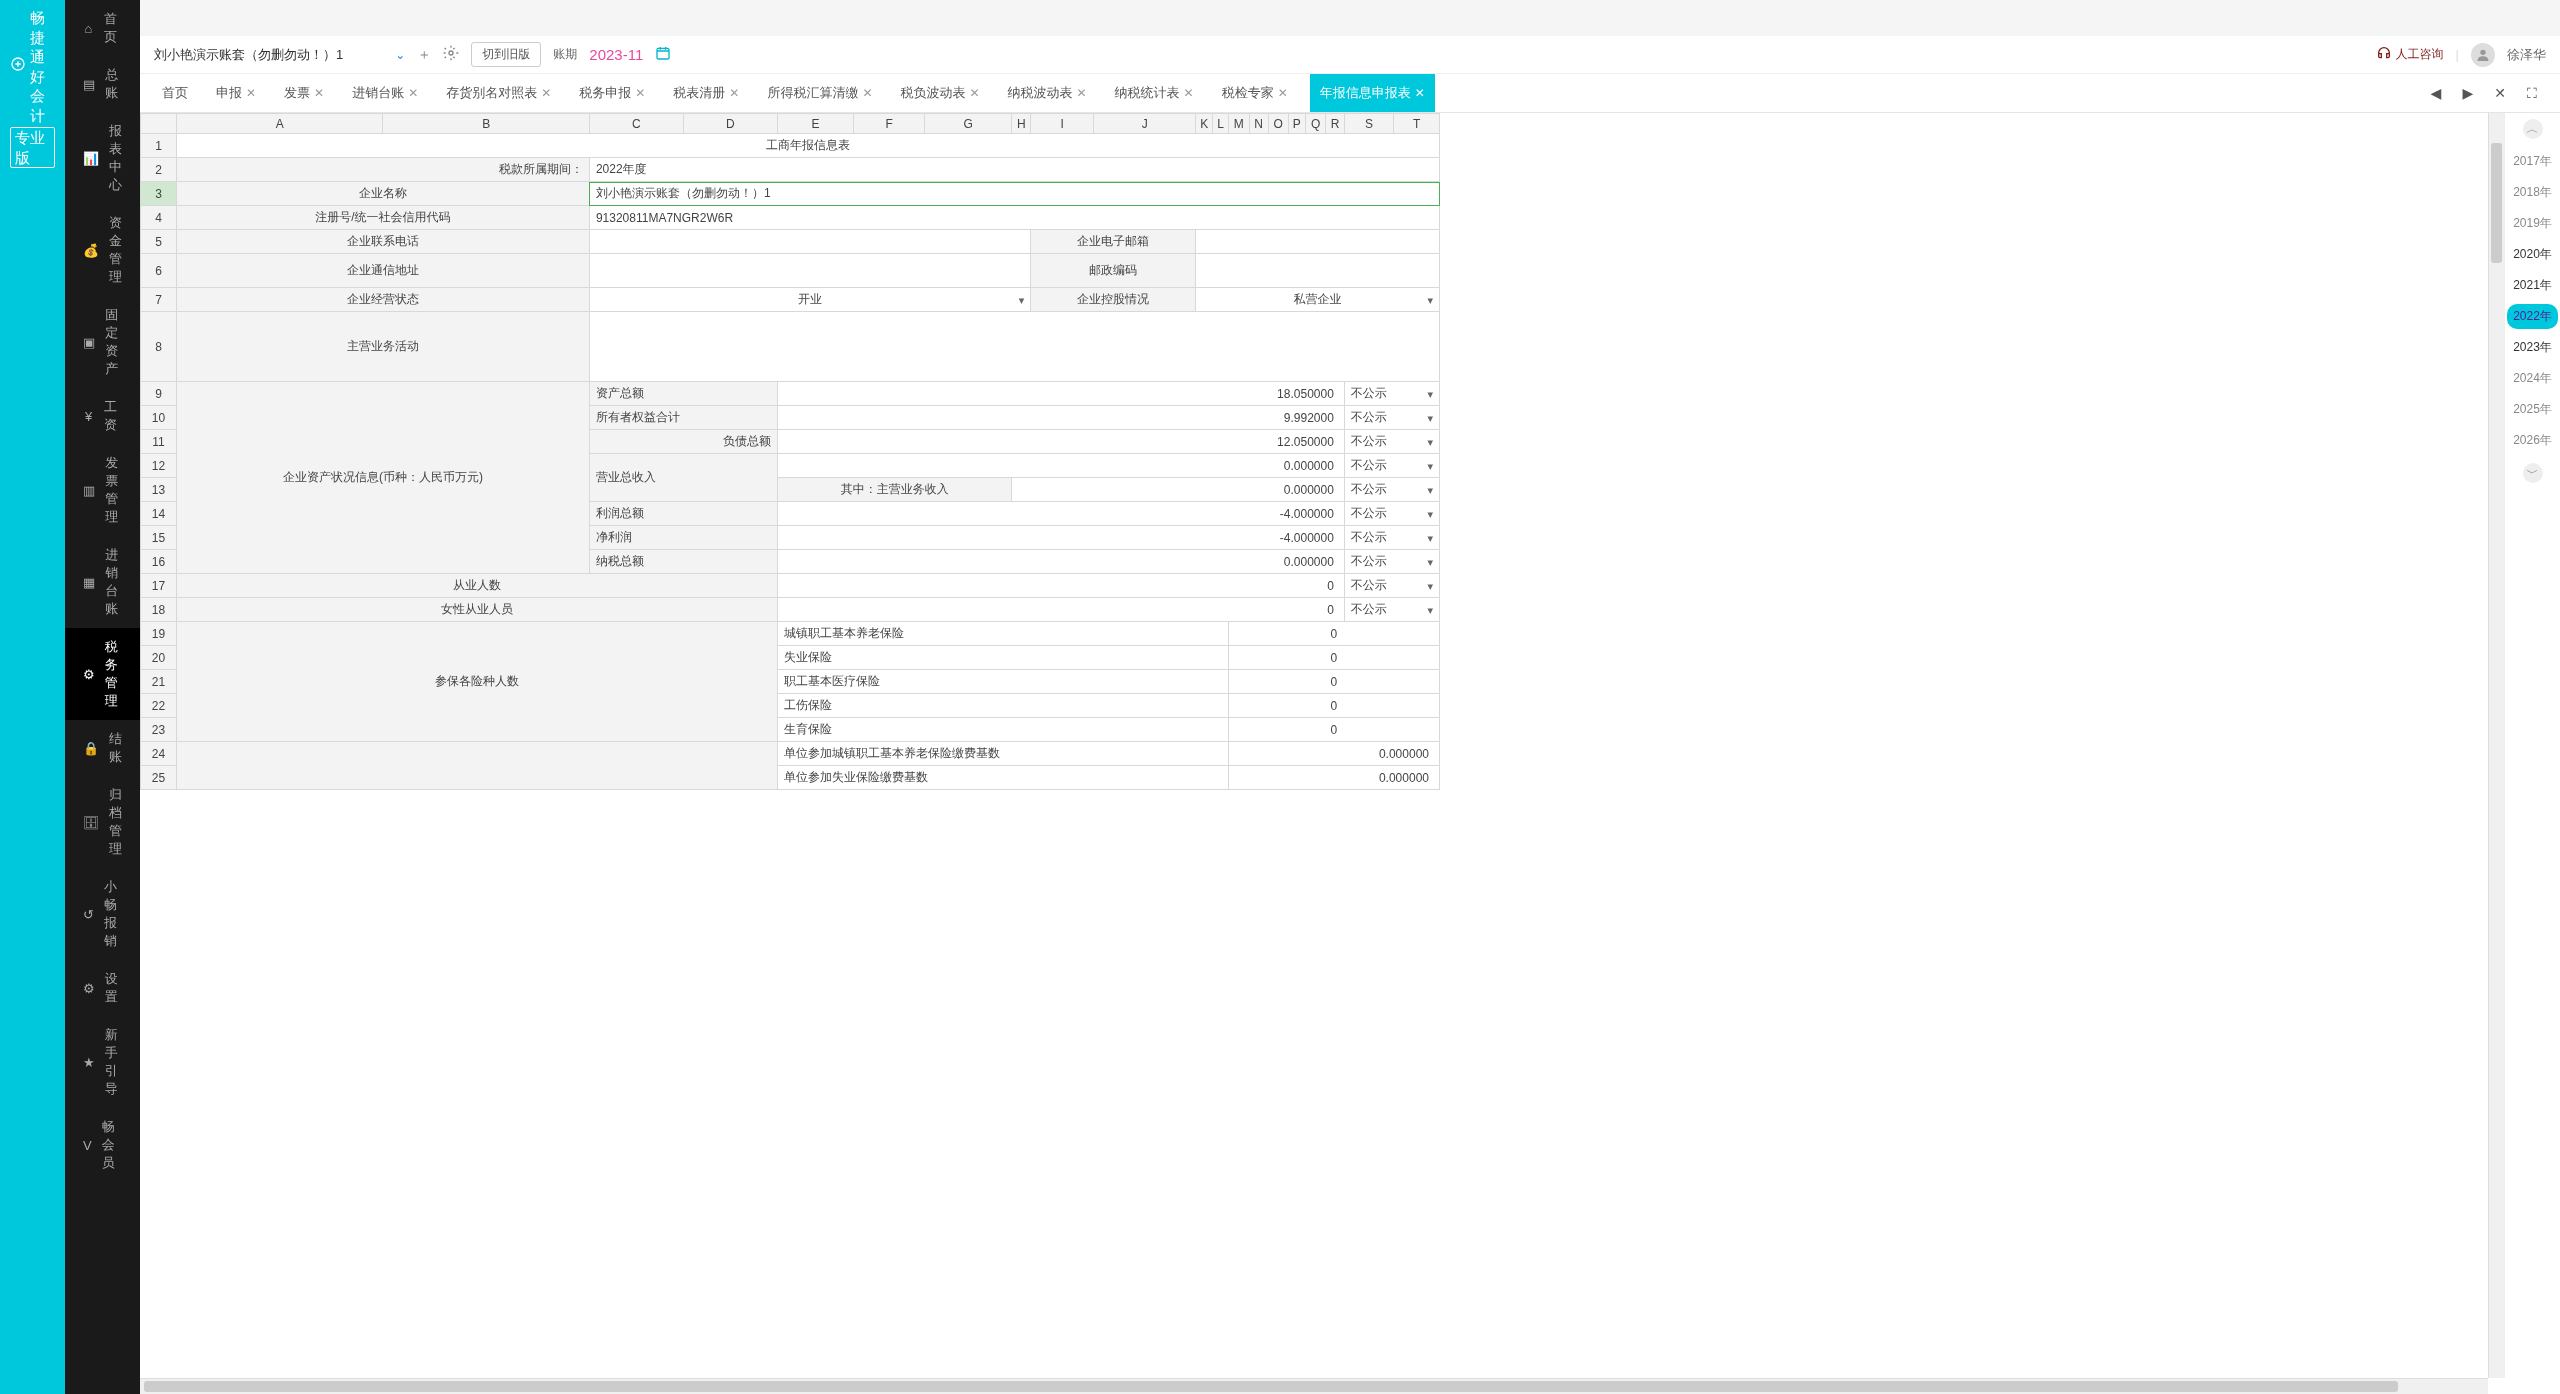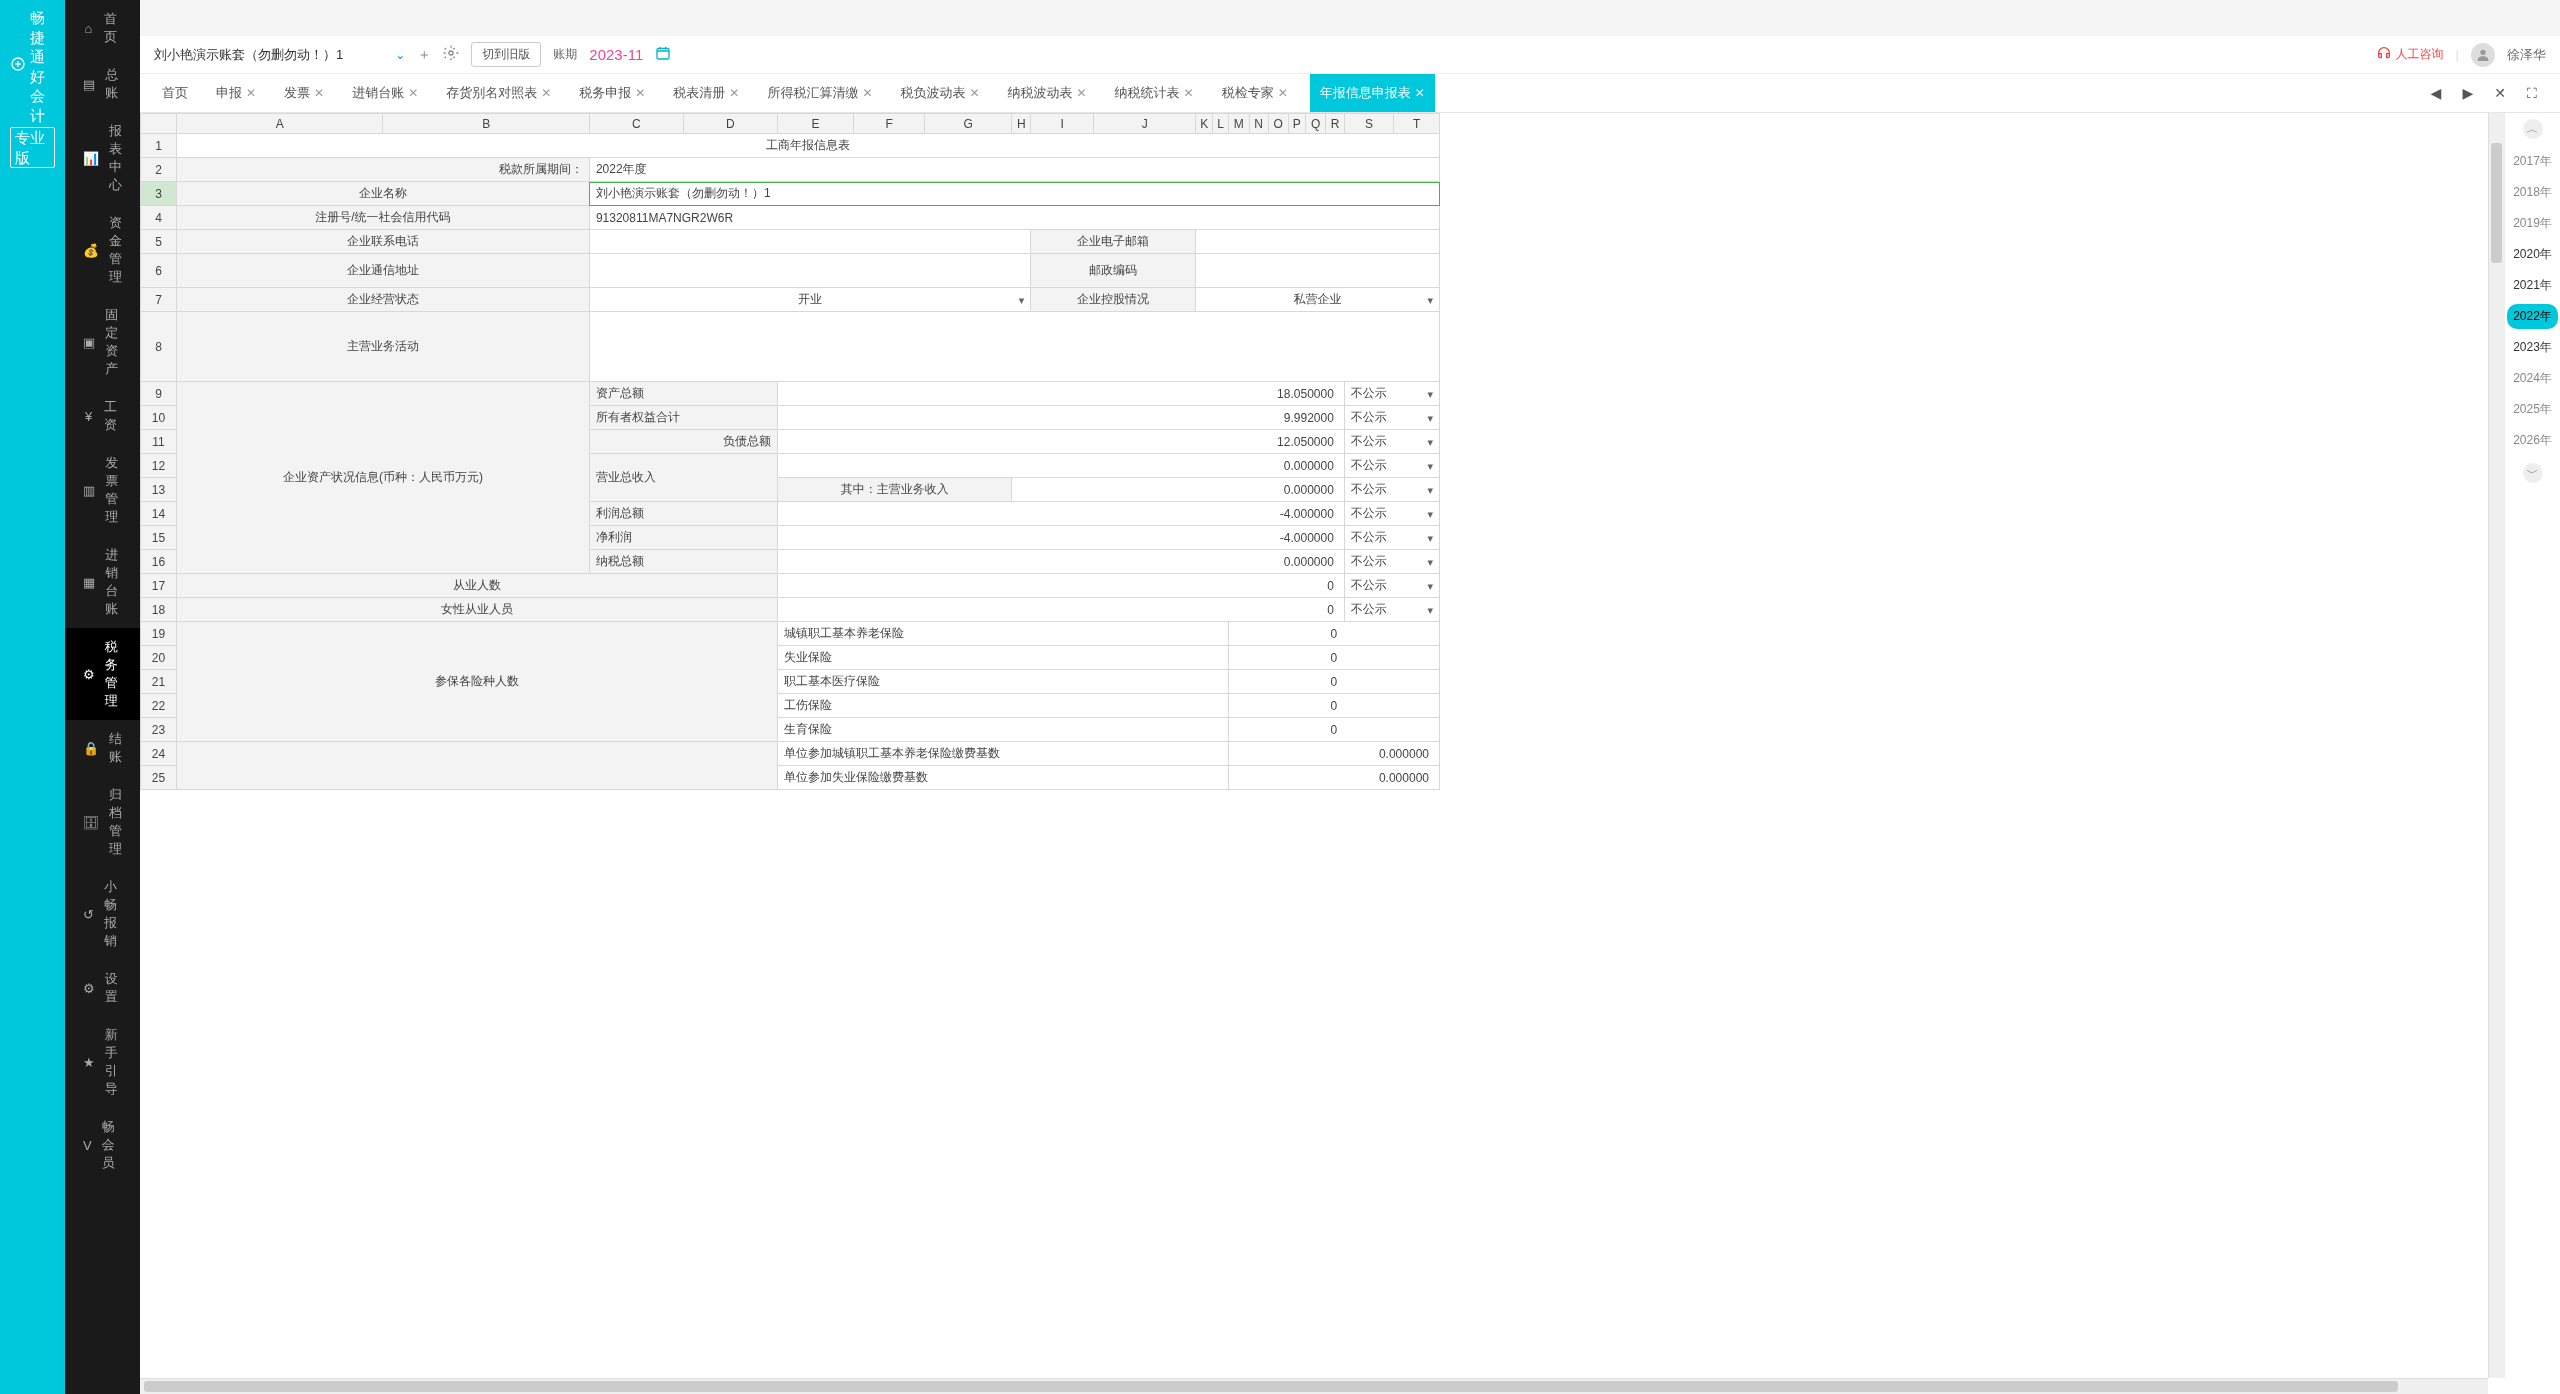--- a/index.html
+++ b/index.html
@@ -21,21 +21,21 @@
 
 .topbar { display: flex; align-items: center; padding: 6px 14px; border-bottom: 1px solid #eee; gap: 12px; }
 .account-name { font-size: 13px; color: #333; }
 .chev-down { color: #1890ff; font-size: 12px; margin-left: 40px; cursor: pointer; }
 .top-icon { color: #888; cursor: pointer; font-size: 14px; }
 .btn-outline { border: 1px solid #ccc; background: #fff; color: #555; padding: 3px 10px; border-radius: 3px; cursor: pointer; font-size: 12px; }
 .period-label { color: #666; font-size: 12px; }
 .period-val { color: #ec4899; font-size: 15px; }
 .cal-icon { color: #00b8cc; cursor: pointer; }
 .spacer { flex: 1; }
-.consult { display: flex; align-items: center; gap: 4px; color: #ef4444; font-size: 12px; cursor: pointer; }
+.consult { display: flex; align-items: center; gap: 4px; color: #7f1d1d; font-size: 12px; cursor: pointer; }
 .avatar { width: 24px; height: 24px; border-radius: 50%; background: #ddd; display: inline-flex; align-items: center; justify-content: center; color: #999; }
 .username { color: #666; font-size: 13px; }
 
 
 .tabs { display: flex; align-items: center; border-bottom: 1px solid #e5e5e5; padding: 0 8px; }
 .tab { padding: 10px 6px; margin: 0 8px; font-size: 13px; color: #555; cursor: pointer; display: flex; align-items: center; gap: 4px; white-space: nowrap; }
 .tab .close { color: #999; font-size: 12px; }
 .tab.active { background: #00c8dc; color: #fff; padding: 10px 10px; }
 .tab.active .close { color: #fff; }
 .tab-controls { margin-left: auto; display: flex; align-items: center; gap: 8px; padding: 0 8px; }
@@ -68,21 +68,21 @@
 .selected-row td:not(.rowhead):not(.label-cell) { outline: 1px solid #4caf50; outline-offset: -1px; }
 
 
 .vscroll { width: 16px; background: #f0f0f0; border-left: 1px solid #ddd; position: relative; }
 .vscroll-thumb { position: absolute; left: 2px; right: 2px; top: 30px; height: 120px; background: #ccc; border-radius: 3px; }
 
 
 .year-rail { width: 56px; background: #fff; border-left: 1px solid #eee; display: flex; flex-direction: column; align-items: center; padding: 6px 0; gap: 4px; }
 .rail-btn { width: 20px; height: 20px; border-radius: 50%; background: #eee; color: #888; display: flex; align-items: center; justify-content: center; cursor: pointer; font-size: 12px; }
 .year-pill { font-size: 12px; color: #888; padding: 4px 6px; border-radius: 10px; cursor: pointer; }
-.year-pill.active { background: #00c8dc; color: #000000; }
+.year-pill.active { background: #00c8dc; color: #4c1d95; }
 .year-pill.enabled { color: #333; }
 
 
 .hscroll { height: 16px; background: #f0f0f0; border-top: 1px solid #ddd; position: relative; margin-right: 72px; }
 .hscroll-thumb { position: absolute; top: 2px; bottom: 2px; left: 4px; width: 96%; background: #ccc; border-radius: 3px; }
 
 svg { width: 16px; height: 16px; }
 </style>
 </head>
 <body>

